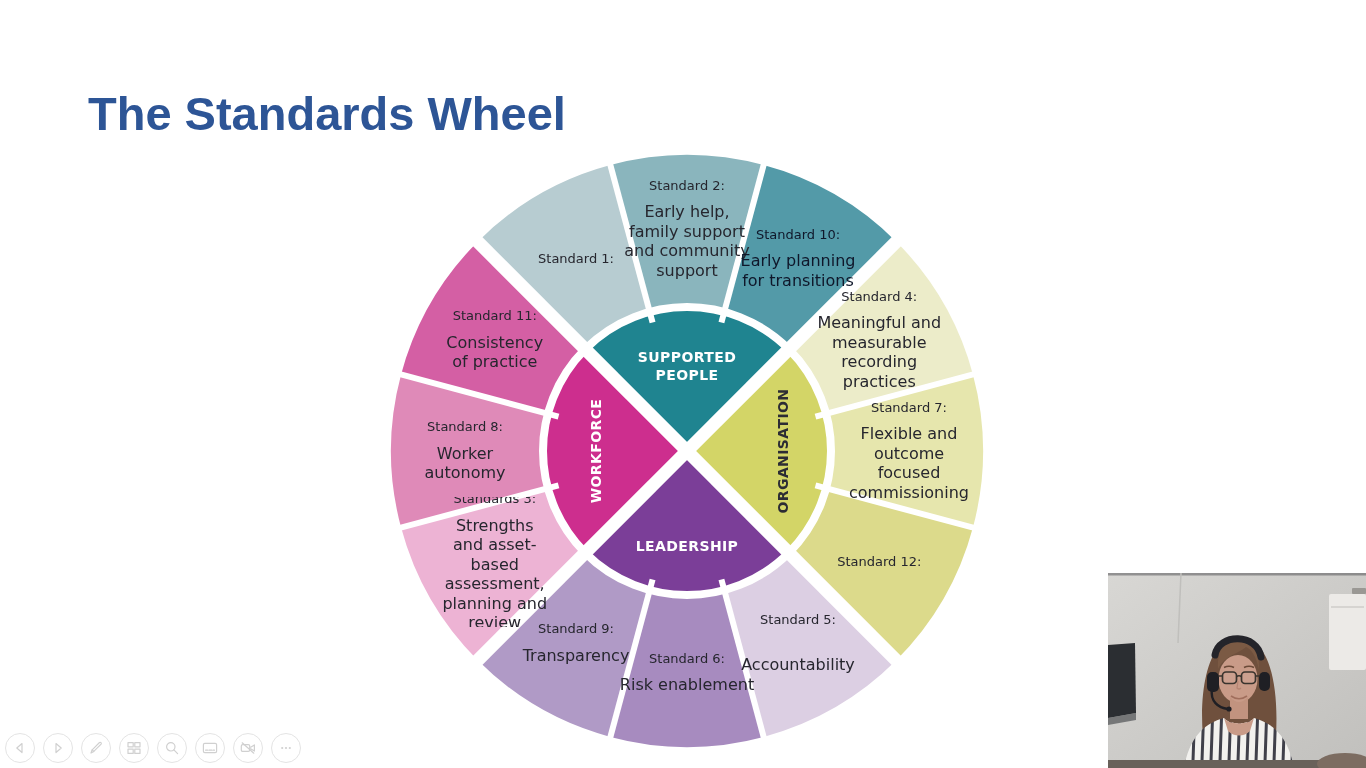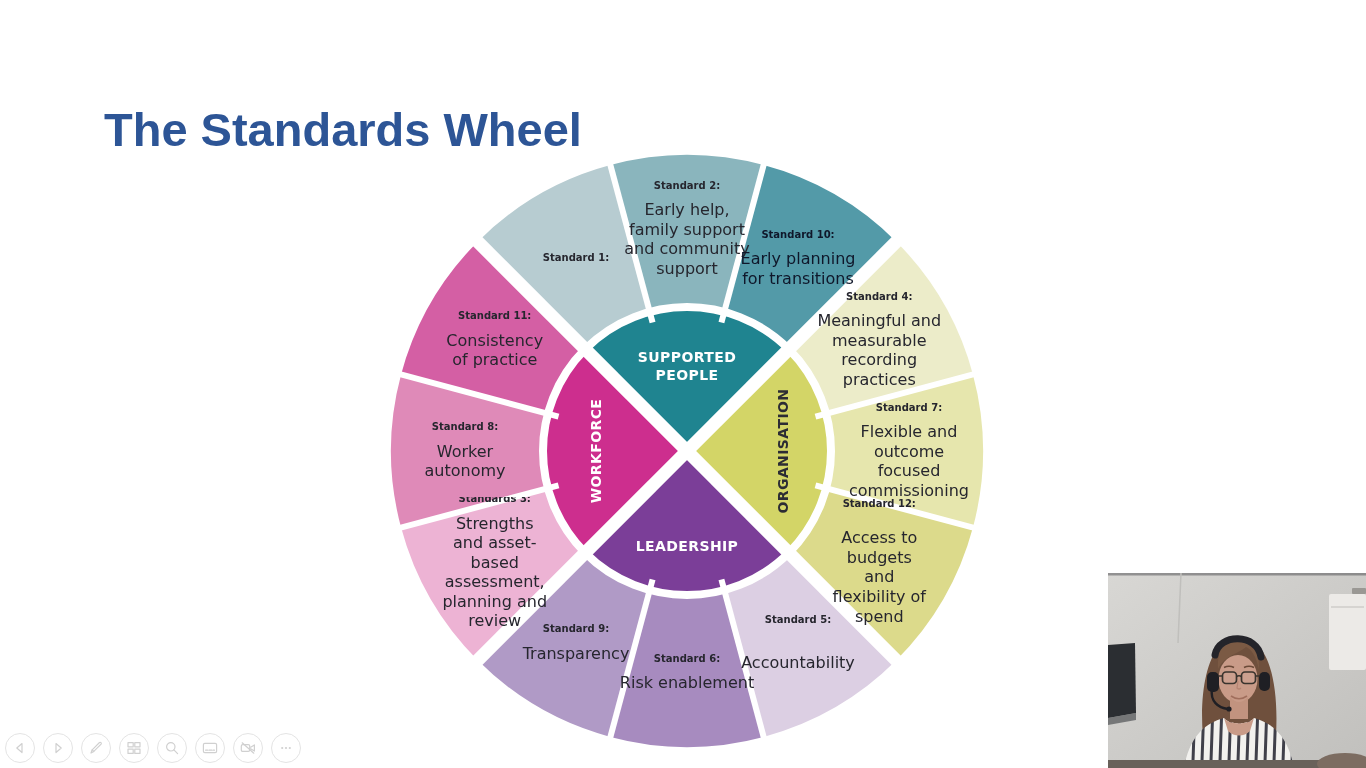--- a/index.html
+++ b/index.html
@@ -2,32 +2,32 @@
 <html><head>
 <meta charset="utf-8">
 <style>
   html,body{margin:0;padding:0;}
   body{
     width:1366px;height:768px;position:relative;overflow:hidden;
     background:#ffffff;
     font-family:"DejaVu Sans",sans-serif;
   }
   .slide-title{
-    position:absolute;left:88px;top:86px;margin:16px;
+    position:absolute;left:88px;top:86px;margin:0;
     font-family:"Liberation Sans",sans-serif;
     font-weight:bold;font-size:47px;letter-spacing:0;
     color:#2d5596;white-space:nowrap;
   }
   #wheel{position:absolute;left:389px;top:153px;width:596px;height:596px;}
   .seg-label{
     width:100%;height:100%;display:flex;flex-direction:column;
     align-items:center;justify-content:center;text-align:center;
     color:#26262e;
   }
-  .seg-title{font-weight:700;font-size:10px;line-height:1.25;}
+  .seg-title{font-weight:400;font-size:13px;line-height:1.25;}
   .seg-body{font-size:16px;line-height:1.22;margin-top:8px;}
   .quad-label{
     width:100%;height:100%;display:flex;align-items:center;justify-content:center;
     text-align:center;font-weight:700;font-size:14px;letter-spacing:.4px;line-height:1.3;
   }
   #toolbar{position:absolute;left:5px;top:733px;display:flex;gap:8px;}
   .tb-btn{
     width:30px;height:30px;border-radius:50%;box-sizing:border-box;
     border:1px solid #e4e4e4;background:rgba(255,255,255,.55);
     display:flex;align-items:center;justify-content:center;padding:0;cursor:pointer;
@@ -89,21 +89,20 @@
       <foreignObject x="414.2576396401454" y="121.99999999999997" width="152" height="130"><div class="seg-label" style="color: rgb(38, 38, 46);">
           <div class="seg-title">Standard 4:</div>
           <div class="seg-body">Meaningful and measurable recording practices</div>
         </div></foreignObject>
       <foreignObject x="456" y="233" width="128" height="130"><div class="seg-label" style="color: rgb(38, 38, 46);">
           <div class="seg-title">Standard 7:</div>
           <div class="seg-body">Flexible and outcome focused commissioning</div>
         </div></foreignObject>
       <foreignObject x="440.2576396401454" y="343.99999999999994" width="100" height="130"><div class="seg-label" style="color: rgb(38, 38, 46); gap: 10px;">
           <div class="seg-title">Standard 12:</div>
-          <div class="seg-body">Access to budgets and flexibility of spend</div>
         </div></foreignObject>
       <foreignObject x="319" y="287" width="150" height="22" transform="rotate(-90 394 298)"><div class="quad-label" style="color: rgb(44, 44, 52);">ORGANISATION</div></foreignObject>
       <foreignObject x="344" y="425.2576396401454" width="130" height="130"><div class="seg-label" style="color: rgb(38, 38, 46); gap: 18px;">
           <div class="seg-title">Standard 5:</div>
           <div class="seg-body">Accountability</div>
         </div></foreignObject>
       <foreignObject x="228" y="455" width="140" height="130"><div class="seg-label" style="color: rgb(38, 38, 46);">
           <div class="seg-title">Standard 6:</div>
           <div class="seg-body">Risk enablement</div>
         </div></foreignObject>

